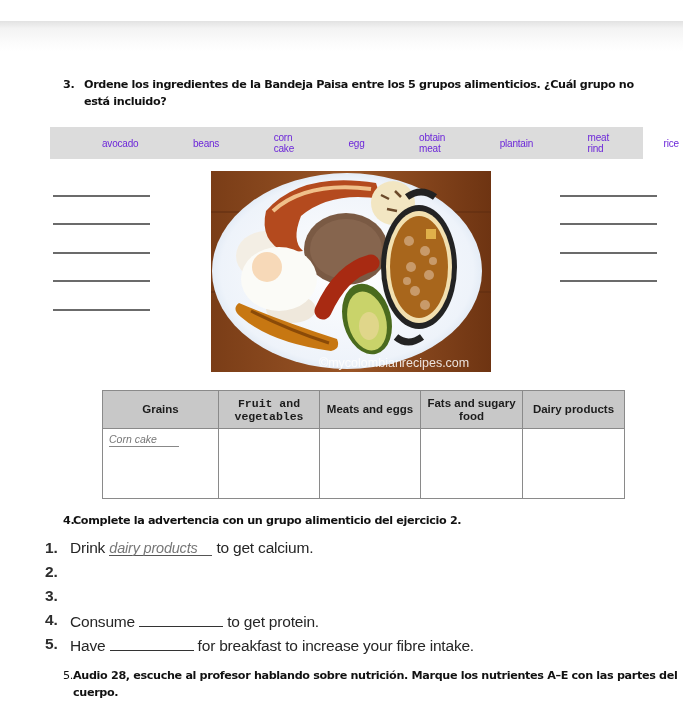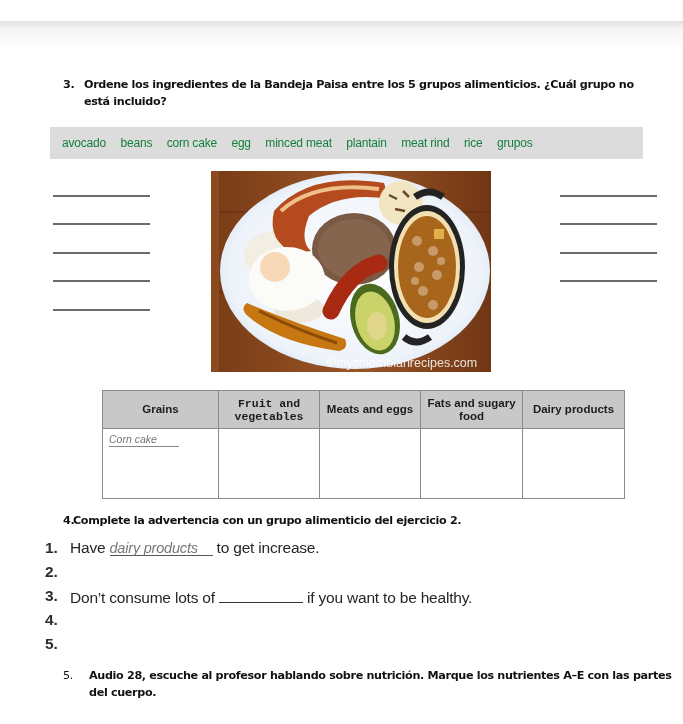--- a/index.html
+++ b/index.html
@@ -13,26 +13,26 @@
     .q-heading { position: absolute; font-family: "DejaVu Sans", sans-serif; font-weight: bold;
       font-size: 11.2px; line-height: 17px; color: #111; letter-spacing: -0.35px; }
     .q-heading .num { position: absolute; left: 0; top: 0; }
     .q-heading .txt { display: block; }
 
     #q3 { left: 63px; top: 76px; width: 600px; }
     #q3 .txt { margin-left: 21px; }
 
     .word-bank { position: absolute; left: 50px; top: 127px; width: 593px; height: 32px;
       background: #dcdcdc; display: flex; align-items: center; padding-left: 12px; }
-    .word-bank span { font-size: 12px; color: #15803d; margin-right: 14.5px; letter-spacing: -0.2px; }
+    .word-bank span { font-size: 10px; color: #6d28d9; margin-right: 14.5px; letter-spacing: -0.2px; margin-left: 40px; }
 
     .blank-line { position: absolute; height: 2px; background: #6b6b6b; width: 97px; }
 
     .photo { position: absolute; left: 211px; top: 171px; width: 280px; height: 201px;
-      background: #8b4a1f; overflow: hidden; padding-left: 8px; }
+      background: #8b4a1f; overflow: hidden; }
     .photo svg { display: block; }
 
     .food-table { position: absolute; left: 102px; top: 390px; border-collapse: collapse;
       font-family: "Liberation Sans", sans-serif; }
     .food-table th { background: #c8c8c8; border: 1px solid #8a8a8a; font-size: 11.5px;
       font-weight: bold; color: #1c1c1c; height: 38px; text-align: center; line-height: 13px; padding: 0 3px; }
     .food-table td { border: 1px solid #8a8a8a; height: 70px; vertical-align: top; background: #fff; }
     .cell-answer { display: inline-block; margin: 4px 0 0 6px; font-size: 10.5px; font-style: italic;
       color: #777; border-bottom: 1.5px solid #888; width: 70px; padding-bottom: 1px; }
 
@@ -43,39 +43,39 @@
     .fill-item { position: relative; height: 24px; font-size: 15.5px; color: #262626; white-space: nowrap;
       letter-spacing: -0.2px; }
     .fill-item .n { position: absolute; left: 0; top: 0; font-weight: bold; color: #2d2d2d; }
     .fill-item .body { position: absolute; left: 25px; top: 0; }
     .fill-item .gap { display: inline-block; border-bottom: 1.5px solid #333; height: 16px; vertical-align: baseline;
       position: relative; text-align: left; }
     .fill-item .gap.filled { color: #777; font-style: italic; font-size: 14.5px; border-bottom-color: #555; }
 
     #q5 { left: 63px; top: 667px; width: 620px; }
     #q5 .num { font-weight: normal; }
-    #q5 .txt { margin-left: 26px; }
+    #q5 .txt { margin-left: 10px; }
   </style>
 </head>
 <body>
 
 <div class="top-strip"></div>
 <div class="top-shadow"></div>
 
 <div class="q-heading" id="q3">
   <span class="num">3.</span>
   <span class="txt">Ordene los ingredientes de la Bandeja Paisa entre los 5 grupos alimenticios. ¿Cuál grupo no está incluido?</span>
 </div>
 
 <div class="word-bank">
   <span>avocado</span>
   <span>beans</span>
   <span>corn cake</span>
   <span>egg</span>
-  <span>minced meat</span>
+  <span>obtain meat</span>
   <span>plantain</span>
   <span>meat rind</span>
   <span>rice</span>
   <span>grupos</span>
 </div>
 
 <div class="blank-line" style="left:53px; top:195px;"></div>
 <div class="blank-line" style="left:53px; top:223px;"></div>
 <div class="blank-line" style="left:53px; top:252px;"></div>
 <div class="blank-line" style="left:53px; top:280px;"></div>
@@ -173,40 +173,45 @@
 
 <div class="q-heading" id="q4">
   <span class="num">4.</span>
   <span class="txt">Complete la advertencia con un grupo alimenticio del ejercicio 2.</span>
 </div>
 
 <div class="fill-list">
   <div class="fill-item">
     <span class="n">1.</span>
     <span class="body">
+      <span>Drink</span>
+      <span class="gap filled" style="width:103px;">dairy products</span>
+      <span>to get calcium.</span>
+    </span>
+  </div>
+  <div class="fill-item">
+    <span class="n">2.</span>
+  </div>
+  <div class="fill-item">
+    <span class="n">3.</span>
+  </div>
+  <div class="fill-item">
+    <span class="n">4.</span>
+    <span class="body">
+      <span>Consume</span>
+      <span class="gap" style="width:84px;"></span>
+      <span>to get protein.</span>
+    </span>
+  </div>
+  <div class="fill-item">
+    <span class="n">5.</span>
+    <span class="body">
       <span>Have</span>
-      <span class="gap filled" style="width:103px;">dairy products</span>
-      <span>to get increase.</span>
+      <span class="gap" style="width:84px;"></span>
+      <span>for breakfast to increase your fibre intake.</span>
     </span>
-  </div>
-  <div class="fill-item">
-    <span class="n">2.</span>
-  </div>
-  <div class="fill-item">
-    <span class="n">3.</span>
-    <span class="body">
-      <span>Don’t consume lots of</span>
-      <span class="gap" style="width:84px;"></span>
-      <span>if you want to be healthy.</span>
-    </span>
-  </div>
-  <div class="fill-item">
-    <span class="n">4.</span>
-  </div>
-  <div class="fill-item">
-    <span class="n">5.</span>
   </div>
 </div>
 
 <div class="q-heading" id="q5">
   <span class="num">5.</span>
   <span class="txt">Audio 28, escuche al profesor hablando sobre nutrición. Marque los nutrientes A–E con las partes del cuerpo.</span>
 </div>
 
 </body></html>

